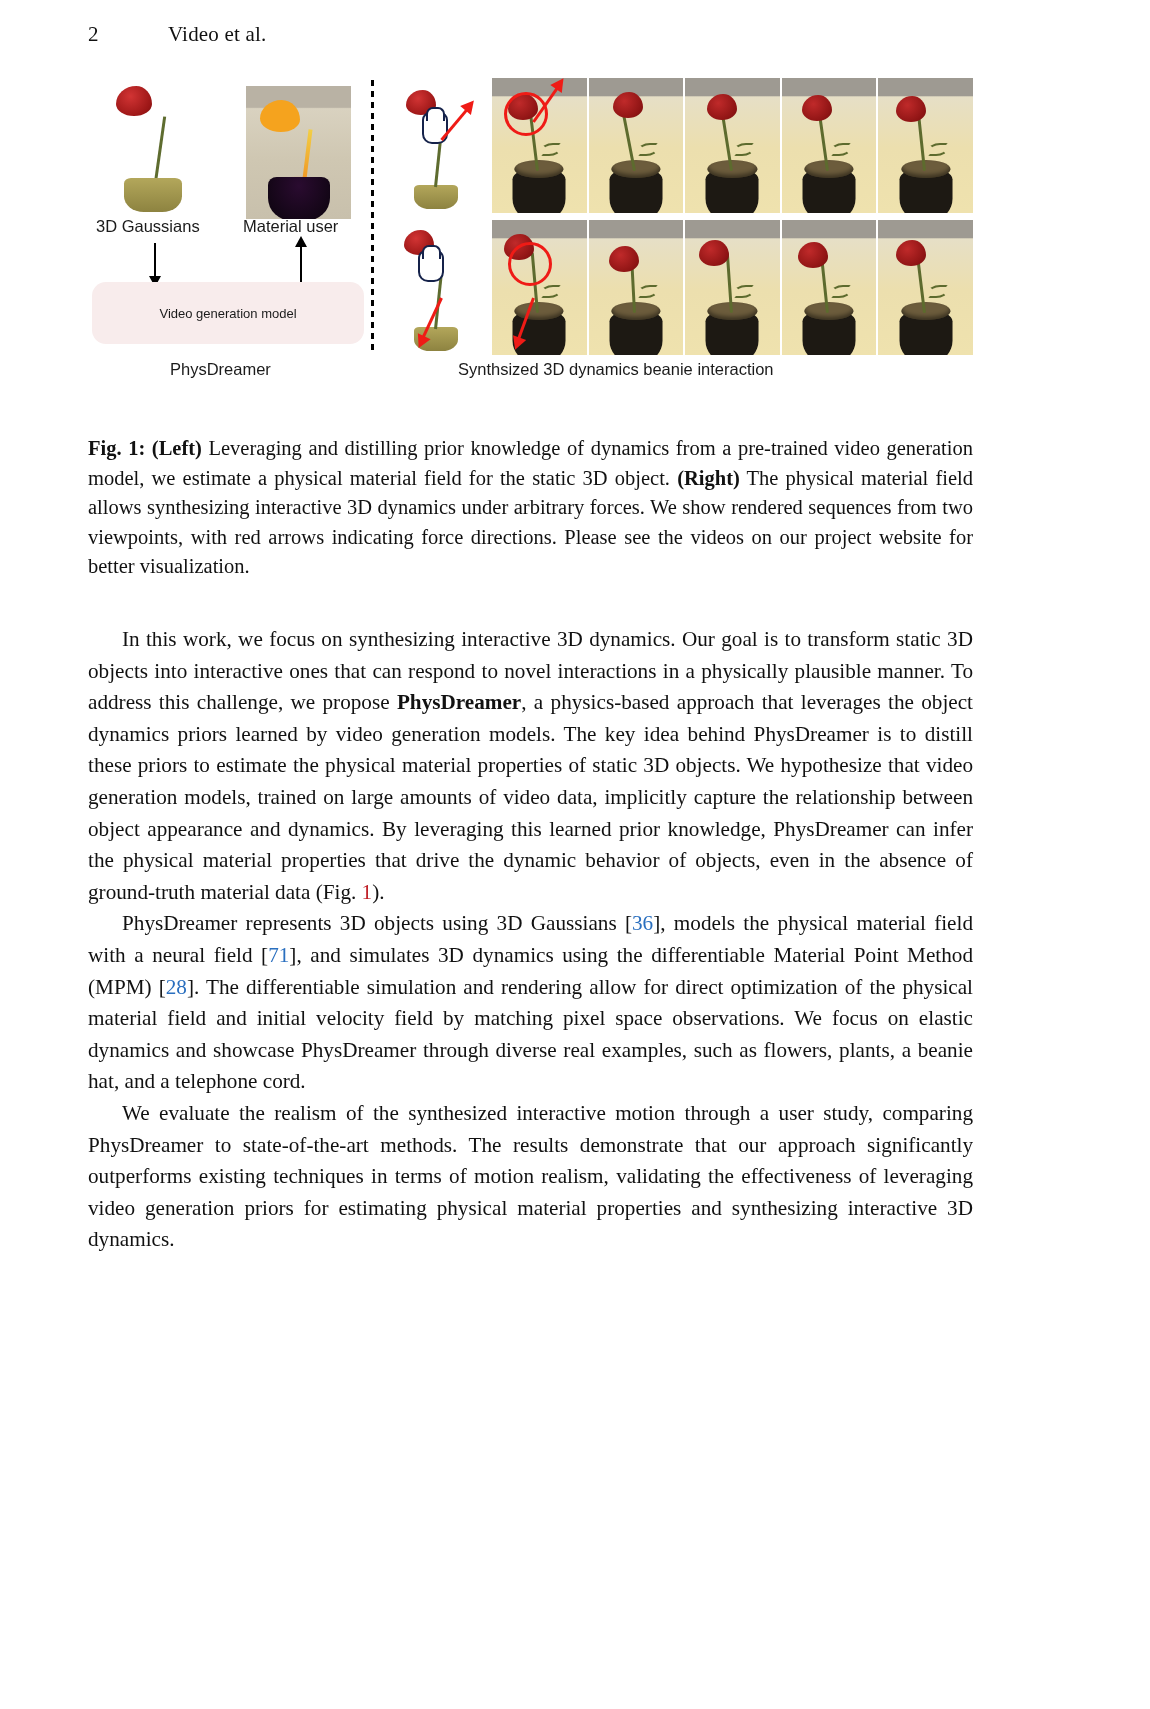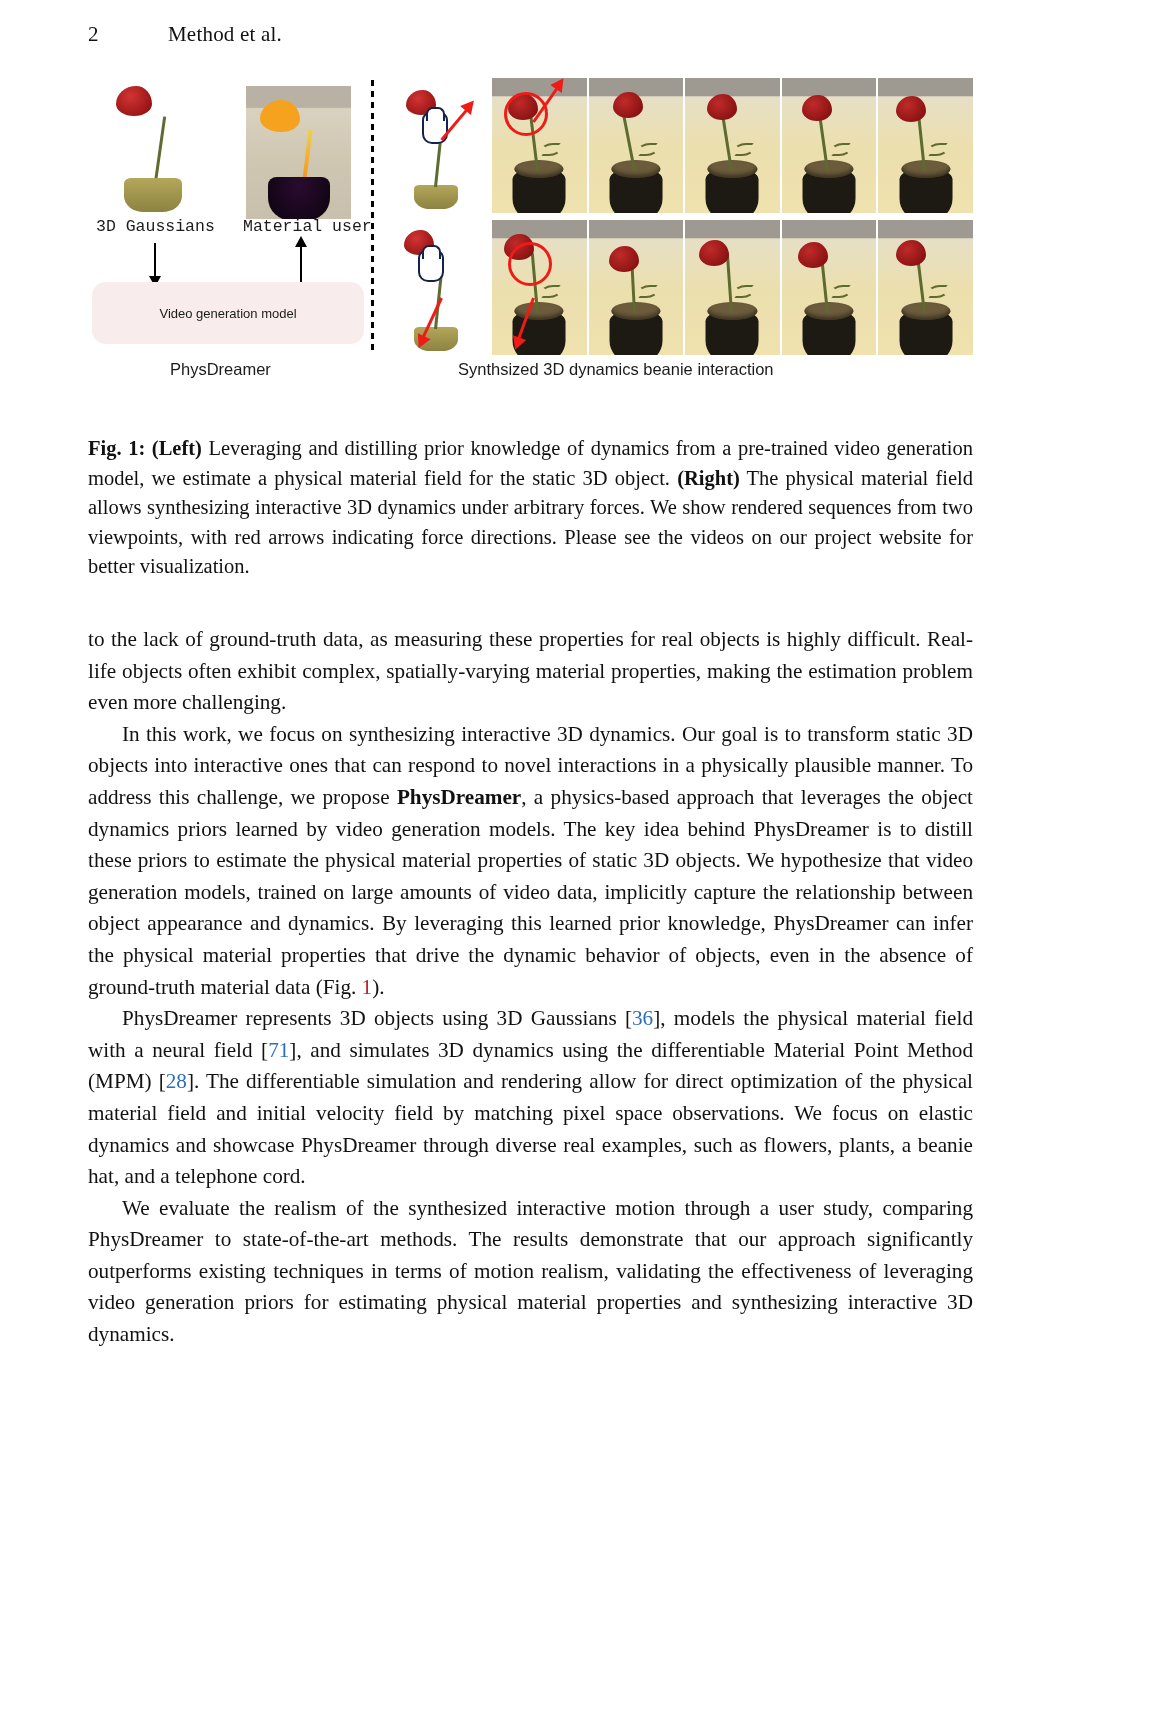--- a/index.html
+++ b/index.html
@@ -73,21 +73,21 @@
   }
   
   .mat-thumb {
     left: 158px; top: 8px;
     width: 105px; height: 133px;
     background: linear-gradient(#b9b2a4 0%, #b9b2a4 16%, #d9d2c0 17%, #cfc7b2 55%, #c8c0ac 100%);
   }
 
   .fig-label {
     position: absolute;
-    font-family: Liberation Mono, monospace;
+    font-family: Liberation Sans, sans-serif;
     font-size: 16.5px;
     color: #1b1b1b;
     white-space: nowrap;
   }
   .lbl-gauss { left: 8px; top: 139px; }
   .lbl-mat   { left: 155px; top: 139px; }
 
   .arrow-down, .arrow-up {
     position: absolute;
     width: 2px;
@@ -361,21 +361,21 @@
   .figref { color: #c02028; }
   .bold { font-weight: bold; }
 </style>
 </head>
 <body>
 
 <div class="page">
 
   <div class="runhead">
     <span class="pageno">2</span>
-    <span class="authors">Method et al.</span>
+    <span class="authors">Video et al.</span>
   </div>
 
   <div class="figure">
 
     <div class="fig-left">
 
       <div class="thumb gauss-thumb">
         <div class="bloom-gauss"></div>
         <div class="stem-gauss"></div>
         <div class="pot-gauss"></div>
@@ -507,19 +507,18 @@
     <div class="caption-small cap-phys">PhysDreamer</div>
     <div class="caption-small cap-synth">Synthsized 3D dynamics beanie interaction</div>
   </div>
 
   <div class="fig-caption">
     <b>Fig. 1:</b>
     <b>(Left)</b><span> Leveraging and distilling prior knowledge of dynamics from a pre-trained video generation model, we estimate a physical material field for the static 3D object. </span><b>(Right)</b><span> The physical material field allows synthesizing interactive 3D dynamics under arbitrary forces. We show rendered sequences from two viewpoints, with red arrows indicating force directions. Please see the videos on our project website for better visualization.</span>
   </div>
 
   <div class="body">
-      <p><span>to the lack of ground-truth data, as measuring these properties for real objects is highly difficult. Real-life objects often exhibit complex, spatially-varying material properties, making the estimation problem even more challenging.</span></p>
       <p class="indent"><span>In this work, we focus on synthesizing interactive 3D dynamics. Our goal is to transform static 3D objects into interactive ones that can respond to novel interactions in a physically plausible manner. To address this challenge, we propose </span><span class="bold">PhysDreamer</span><span>, a physics-based approach that leverages the object dynamics priors learned by video generation models. The key idea behind PhysDreamer is to distill these priors to estimate the physical material properties of static 3D objects. We hypothesize that video generation models, trained on large amounts of video data, implicitly capture the relationship between object appearance and dynamics. By leveraging this learned prior knowledge, PhysDreamer can infer the physical material properties that drive the dynamic behavior of objects, even in the absence of ground-truth material data (Fig. </span><span class="figref">1</span><span>).</span></p>
       <p class="indent"><span>PhysDreamer represents 3D objects using 3D Gaussians [</span><span class="cite">36</span><span>], models the physical material field with a neural field [</span><span class="cite">71</span><span>], and simulates 3D dynamics using the differentiable Material Point Method (MPM) [</span><span class="cite">28</span><span>]. The differentiable simulation and rendering allow for direct optimization of the physical material field and initial velocity field by matching pixel space observations. We focus on elastic dynamics and showcase PhysDreamer through diverse real examples, such as flowers, plants, a beanie hat, and a telephone cord.</span></p>
       <p class="indent"><span>We evaluate the realism of the synthesized interactive motion through a user study, comparing PhysDreamer to state-of-the-art methods. The results demonstrate that our approach significantly outperforms existing techniques in terms of motion realism, validating the effectiveness of leveraging video generation priors for estimating physical material properties and synthesizing interactive 3D dynamics.</span></p>
     </div>
 
 </div>
 
 </body></html>

